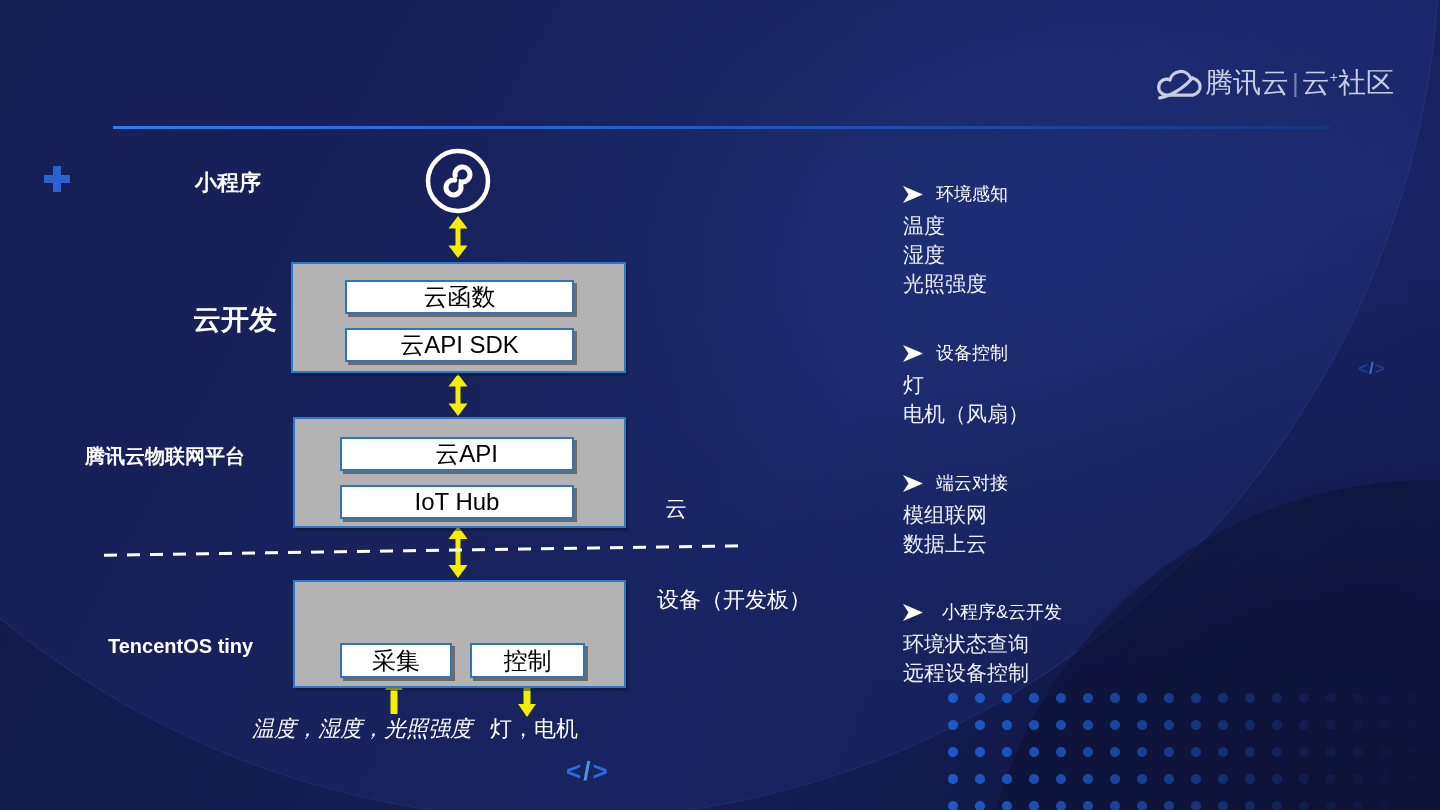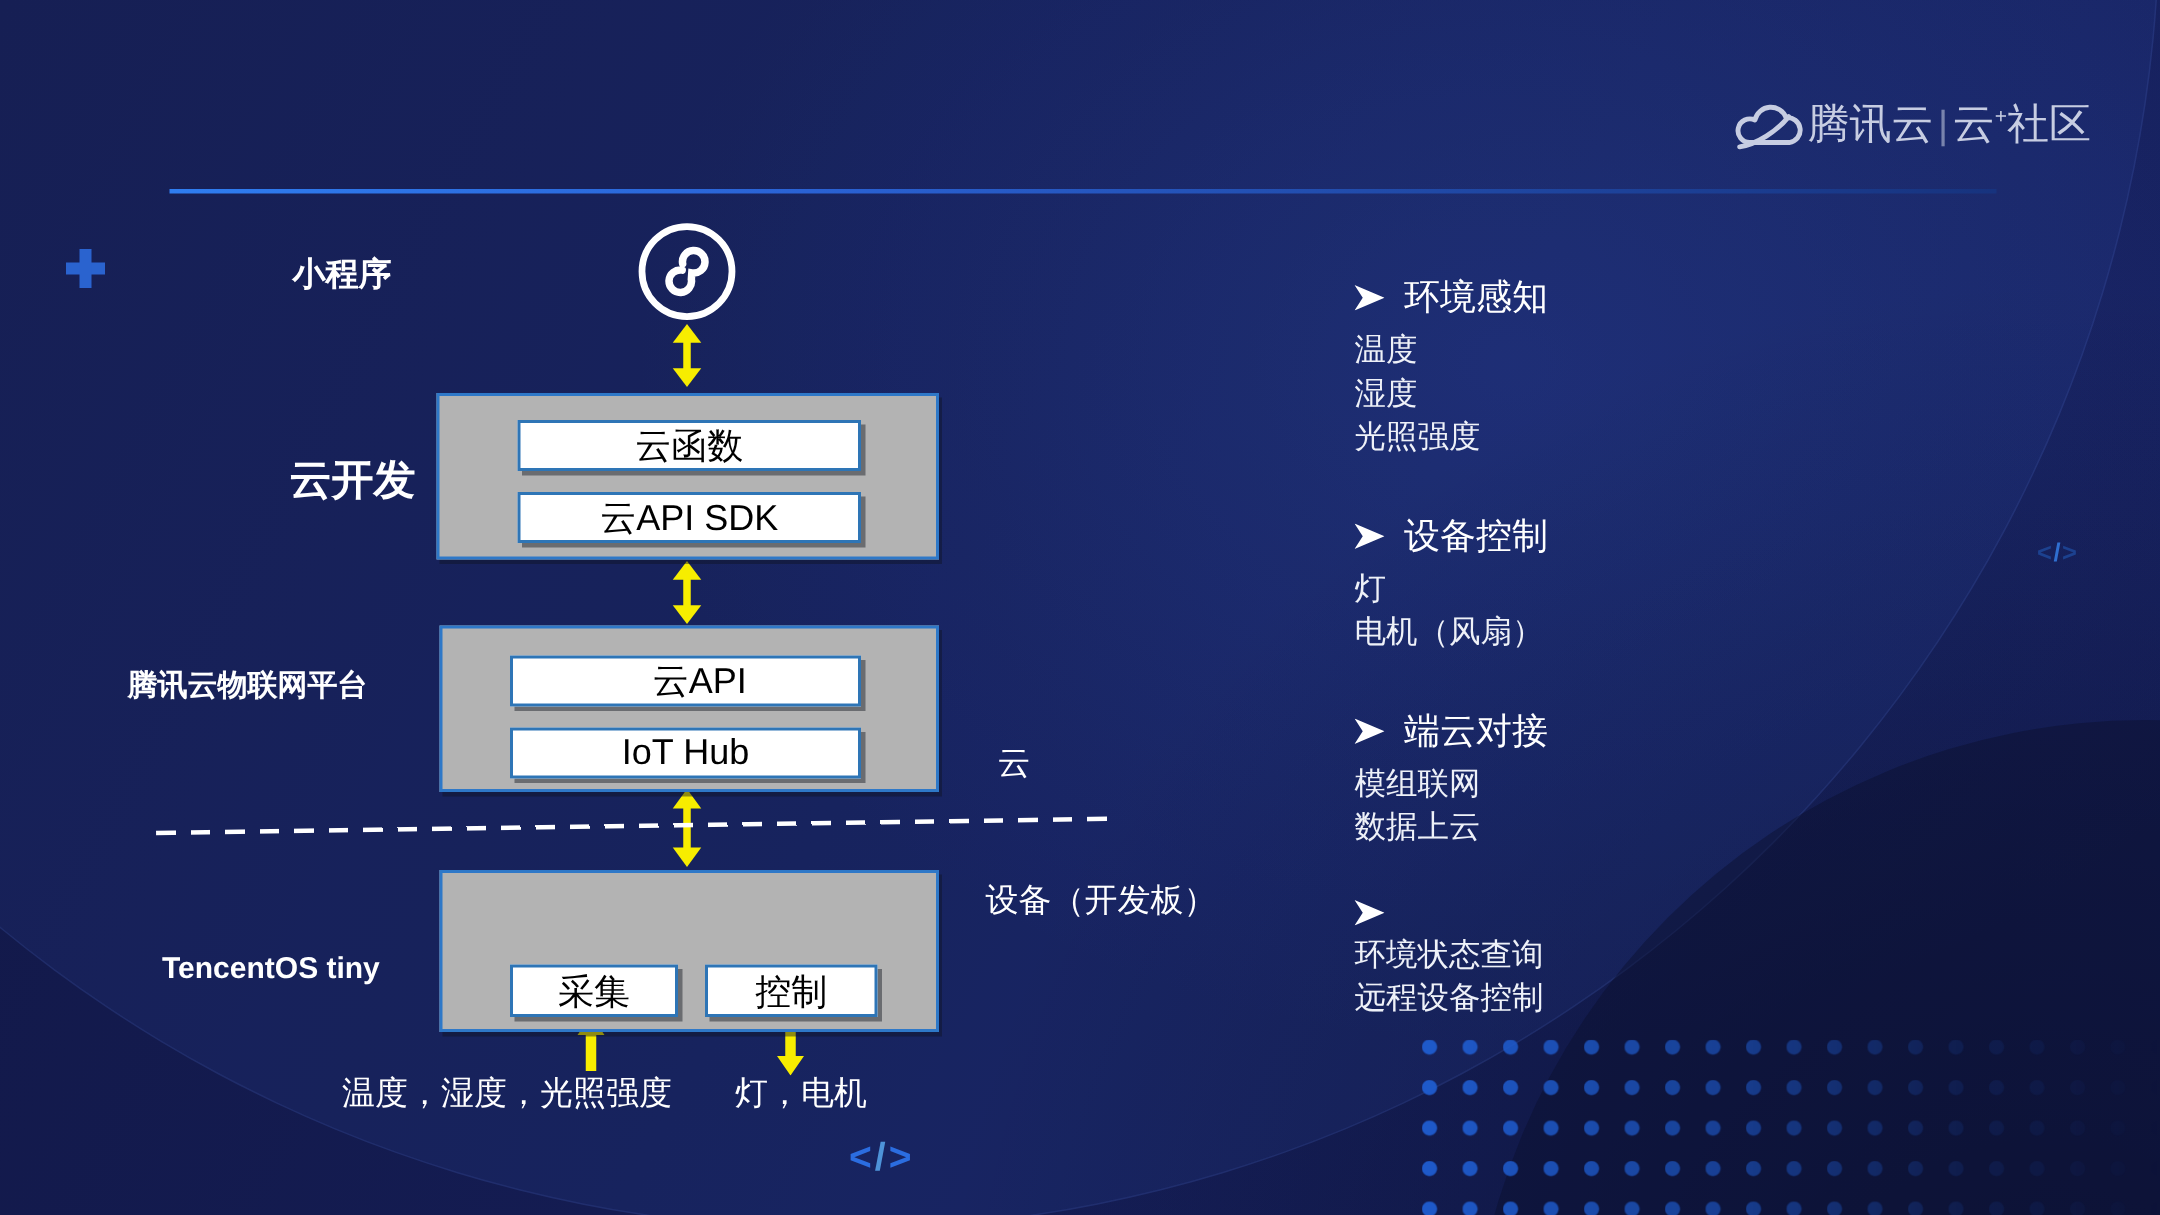--- a/index.html
+++ b/index.html
@@ -56,21 +56,21 @@
   .lbl-mini  { left:195px; top:168px; font-size:22px; }
   .lbl-cdev  { left:193px; top:301px; font-size:28px; }
   .lbl-iotp  { left:85px;  top:443px; font-size:20px; }
   .lbl-tos   { left:108px; top:635px; font-size:20px; }
 
   .zone-label { position:absolute; color:#fff; font-size:22px; white-space:nowrap; }
   .zone-cloud  { left:665px; top:494px; }
   .zone-device { left:657px; top:585px; }
 
   .caption { position:absolute; color:#fff; font-size:22px; white-space:nowrap; }
-  .cap-sensors   { left:228px; top:714px; }
+  .cap-sensors   { left:252px; top:714px;font-style:italic; }
   .cap-actuators { left:490px; top:714px; }
 
   
   .panel {
     position:absolute; background:#b3b3b3;
     border:2px solid #2e78c8; box-shadow:2px 3px 0 rgba(15,20,35,0.45);
   }
   .panel-cdev { left:291px; top:262px; width:335px; height:111px; }
   .panel-iotp { left:293px; top:417px; width:333px; height:111px; }
   .panel-tos  { left:293px; top:580px; width:333px; height:108px; }
@@ -105,21 +105,21 @@
     position:absolute; left:104px; top:549px; width:644px; height:3px;
     background:repeating-linear-gradient(to right, #ffffff 0 13px, rgba(255,255,255,0) 13px 23px);
     transform:rotate(-0.85deg);
   }
 
   
   .feature { position:absolute; left:903px; }
   .f1 { top:182px; } .f2 { top:341px; } .f3 { top:471px; } .f4 { top:600px; }
   .feature-heading {
     display:flex; align-items:center; gap:13px;
-    color:#ffffff; font-size:24px; white-space:nowrap;text-align:center;
+    color:#ffffff; font-size:18px; white-space:nowrap;text-align:center;
   }
   .f4 .feature-heading { gap:19px; }
   .feature-items { margin-top:5px; font-size:21px; line-height:29px; color:#eef1f8; white-space:nowrap; }
 
   
   .code-icon { position:absolute; font-weight:700; white-space:nowrap; }
   .code-bottom { left:566px; top:756px; font-size:26px; letter-spacing:2px; }
   .code-bottom .br { color:#2b6de0; } .code-bottom .sl { color:#4e94d9; }
   .code-right { left:1358px; top:359px; font-size:17px; letter-spacing:1px; }
   .code-right .br { color:#1c418f; } .code-right .sl { color:#2f6fd0; }
@@ -248,20 +248,21 @@
       <div>灯</div>
       <div>电机（风扇）</div>
     </div>
   </div>
 
   <div class="feature f4">
     <div class="feature-heading">
       <svg width="20" height="17">
           <polygon points="0,0 20,8.5 0,17 5.5,8.5" fill="#ffffff"></polygon>
         </svg>
+      <span>小程序&amp;云开发</span>
     </div>
     <div class="feature-items">
       <div>环境状态查询</div>
       <div>远程设备控制</div>
     </div>
   </div>
 
   <div class="code-icon code-bottom"><span class="br">&lt;</span><span class="sl">/</span><span class="br">&gt;</span></div>
   <div class="code-icon code-right"><span class="br">&lt;</span><span class="sl">/</span><span class="br">&gt;</span></div>
 

